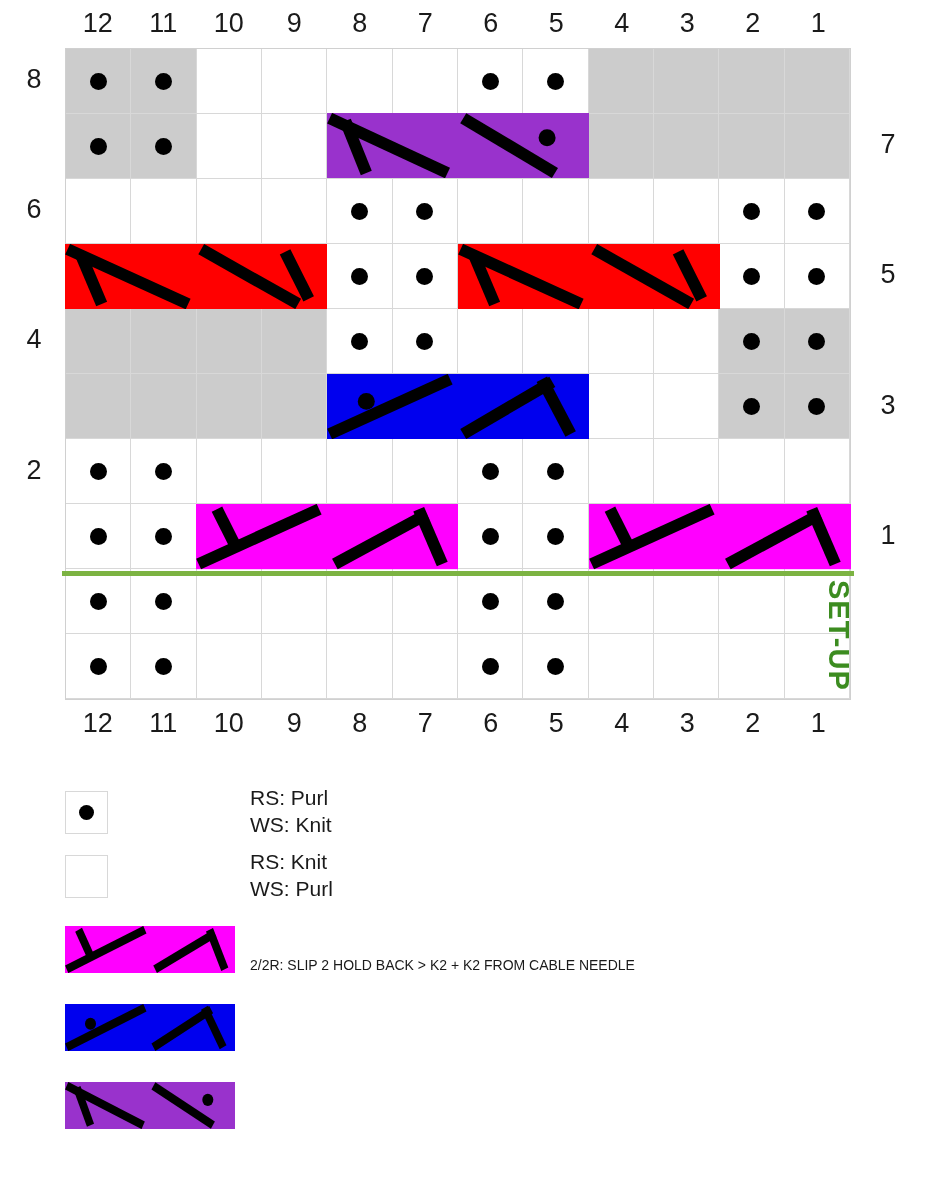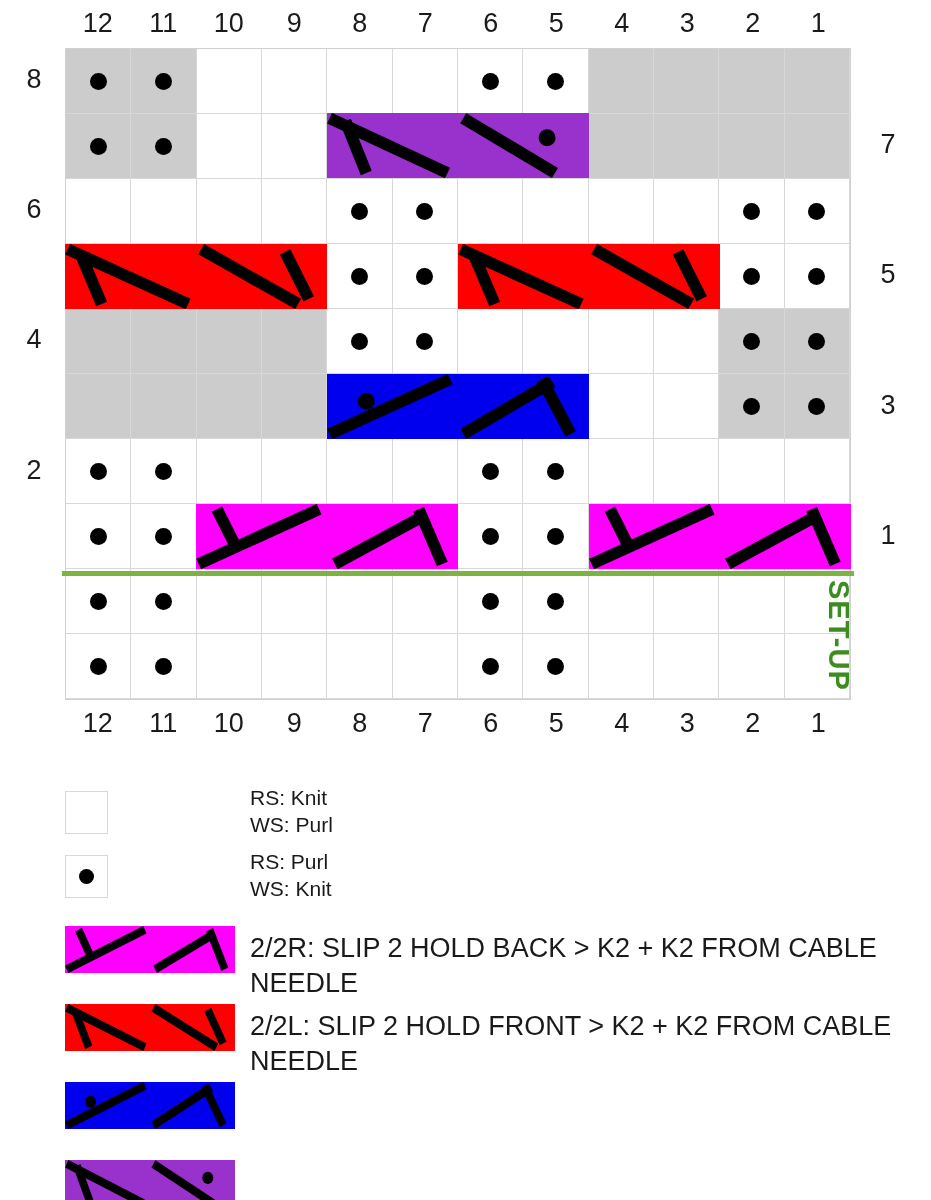--- a/index.html
+++ b/index.html
@@ -149,21 +149,21 @@
     width: 170px; height: 47px;
     position: relative;
   }
   .swatch-cable svg { display: block; width: 100%; height: 100%; }
   .legend-text {
     font-size: 21px;
     color: #1a1a1a;
     line-height: 1.28;
     white-space: pre-line;
   }
-  .legend-text.small { font-size: 27px; margin-top: 34px; }
+  .legend-text.small { font-size: 14px; margin-top: 34px; }
 </style>
 </head>
 <body>
 
 <div id="page">
 
   <div id="chart-area">
 
     <div class="col-header-row" id="col-top">
         <div class="col-label">12</div>
@@ -456,68 +456,54 @@
         <div class="col-label">6</div>
         <div class="col-label">5</div>
         <div class="col-label">4</div>
         <div class="col-label">3</div>
         <div class="col-label">2</div>
         <div class="col-label">1</div>
       </div>
   </div>
 
   <div id="legend">
-      <div class="legend-row" style="height: 64px; margin-top: 0px;">
-        <div class="legend-swatch-wrap">
-          <div class="swatch-plain"></div>
-        </div>
-        <div class="legend-text">RS: Knit
-WS: Purl</div>
-      </div>
       <div class="legend-row" style="height: 64px;">
         <div class="legend-swatch-wrap">
           <div class="swatch-plain">
             <span class="purl-dot"></span>
           </div>
         </div>
         <div class="legend-text">RS: Purl
 WS: Knit</div>
+      </div>
+      <div class="legend-row" style="height: 64px; margin-top: 0px;">
+        <div class="legend-swatch-wrap">
+          <div class="swatch-plain"></div>
+        </div>
+        <div class="legend-text">RS: Knit
+WS: Purl</div>
       </div>
       <div class="legend-row" style="height: 62px; margin-top: 10px;">
         <div class="legend-swatch-wrap">
           <div class="swatch-cable">
             <svg viewBox="0 0 200 50" preserveAspectRatio="none">
             <rect x="0" y="0" width="200" height="50" fill="#ff00ff"></rect>
             <line x1="2" y1="46" x2="94" y2="4" stroke="#000" stroke-width="9" stroke-linecap="butt"></line>
               <line x1="16" y1="4" x2="32" y2="36" stroke="#000" stroke-width="9" stroke-linecap="butt"></line>
               <line x1="106" y1="46" x2="176" y2="8" stroke="#000" stroke-width="9" stroke-linecap="butt"></line>
               <line x1="170" y1="4" x2="188" y2="46" stroke="#000" stroke-width="9" stroke-linecap="butt"></line>
           </svg>
           </div>
         </div>
         <div class="legend-text small">2/2R: SLIP 2 HOLD BACK &gt; K2 + K2 FROM CABLE NEEDLE</div>
       </div>
       <div class="legend-row" style="height: 62px; margin-top: 16px;">
         <div class="legend-swatch-wrap">
           <div class="swatch-cable">
             <svg viewBox="0 0 200 50" preserveAspectRatio="none">
-            <rect x="0" y="0" width="200" height="50" fill="#ff0000"></rect>
-            <line x1="2" y1="4" x2="94" y2="46" stroke="#000" stroke-width="9" stroke-linecap="butt"></line>
-              <line x1="12" y1="8" x2="28" y2="46" stroke="#000" stroke-width="9" stroke-linecap="butt"></line>
-              <line x1="104" y1="4" x2="178" y2="46" stroke="#000" stroke-width="9" stroke-linecap="butt"></line>
-              <line x1="168" y1="6" x2="186" y2="42" stroke="#000" stroke-width="9" stroke-linecap="butt"></line>
-          </svg>
-          </div>
-        </div>
-        <div class="legend-text small">2/2L: SLIP 2 HOLD FRONT &gt; K2 + K2 FROM CABLE NEEDLE</div>
-      </div>
-      <div class="legend-row" style="height: 62px; margin-top: 16px;">
-        <div class="legend-swatch-wrap">
-          <div class="swatch-cable">
-            <svg viewBox="0 0 200 50" preserveAspectRatio="none">
             <rect x="0" y="0" width="200" height="50" fill="#0000ee"></rect>
             <circle cx="30" cy="21" r="6.5" fill="#000"></circle>
               <line x1="2" y1="46" x2="94" y2="4" stroke="#000" stroke-width="9" stroke-linecap="butt"></line>
               <line x1="104" y1="46" x2="172" y2="6" stroke="#000" stroke-width="9" stroke-linecap="butt"></line>
               <line x1="164" y1="4" x2="186" y2="46" stroke="#000" stroke-width="9" stroke-linecap="butt"></line>
           </svg>
           </div>
         </div>
       </div>
       <div class="legend-row" style="height: 62px; margin-top: 16px;">

